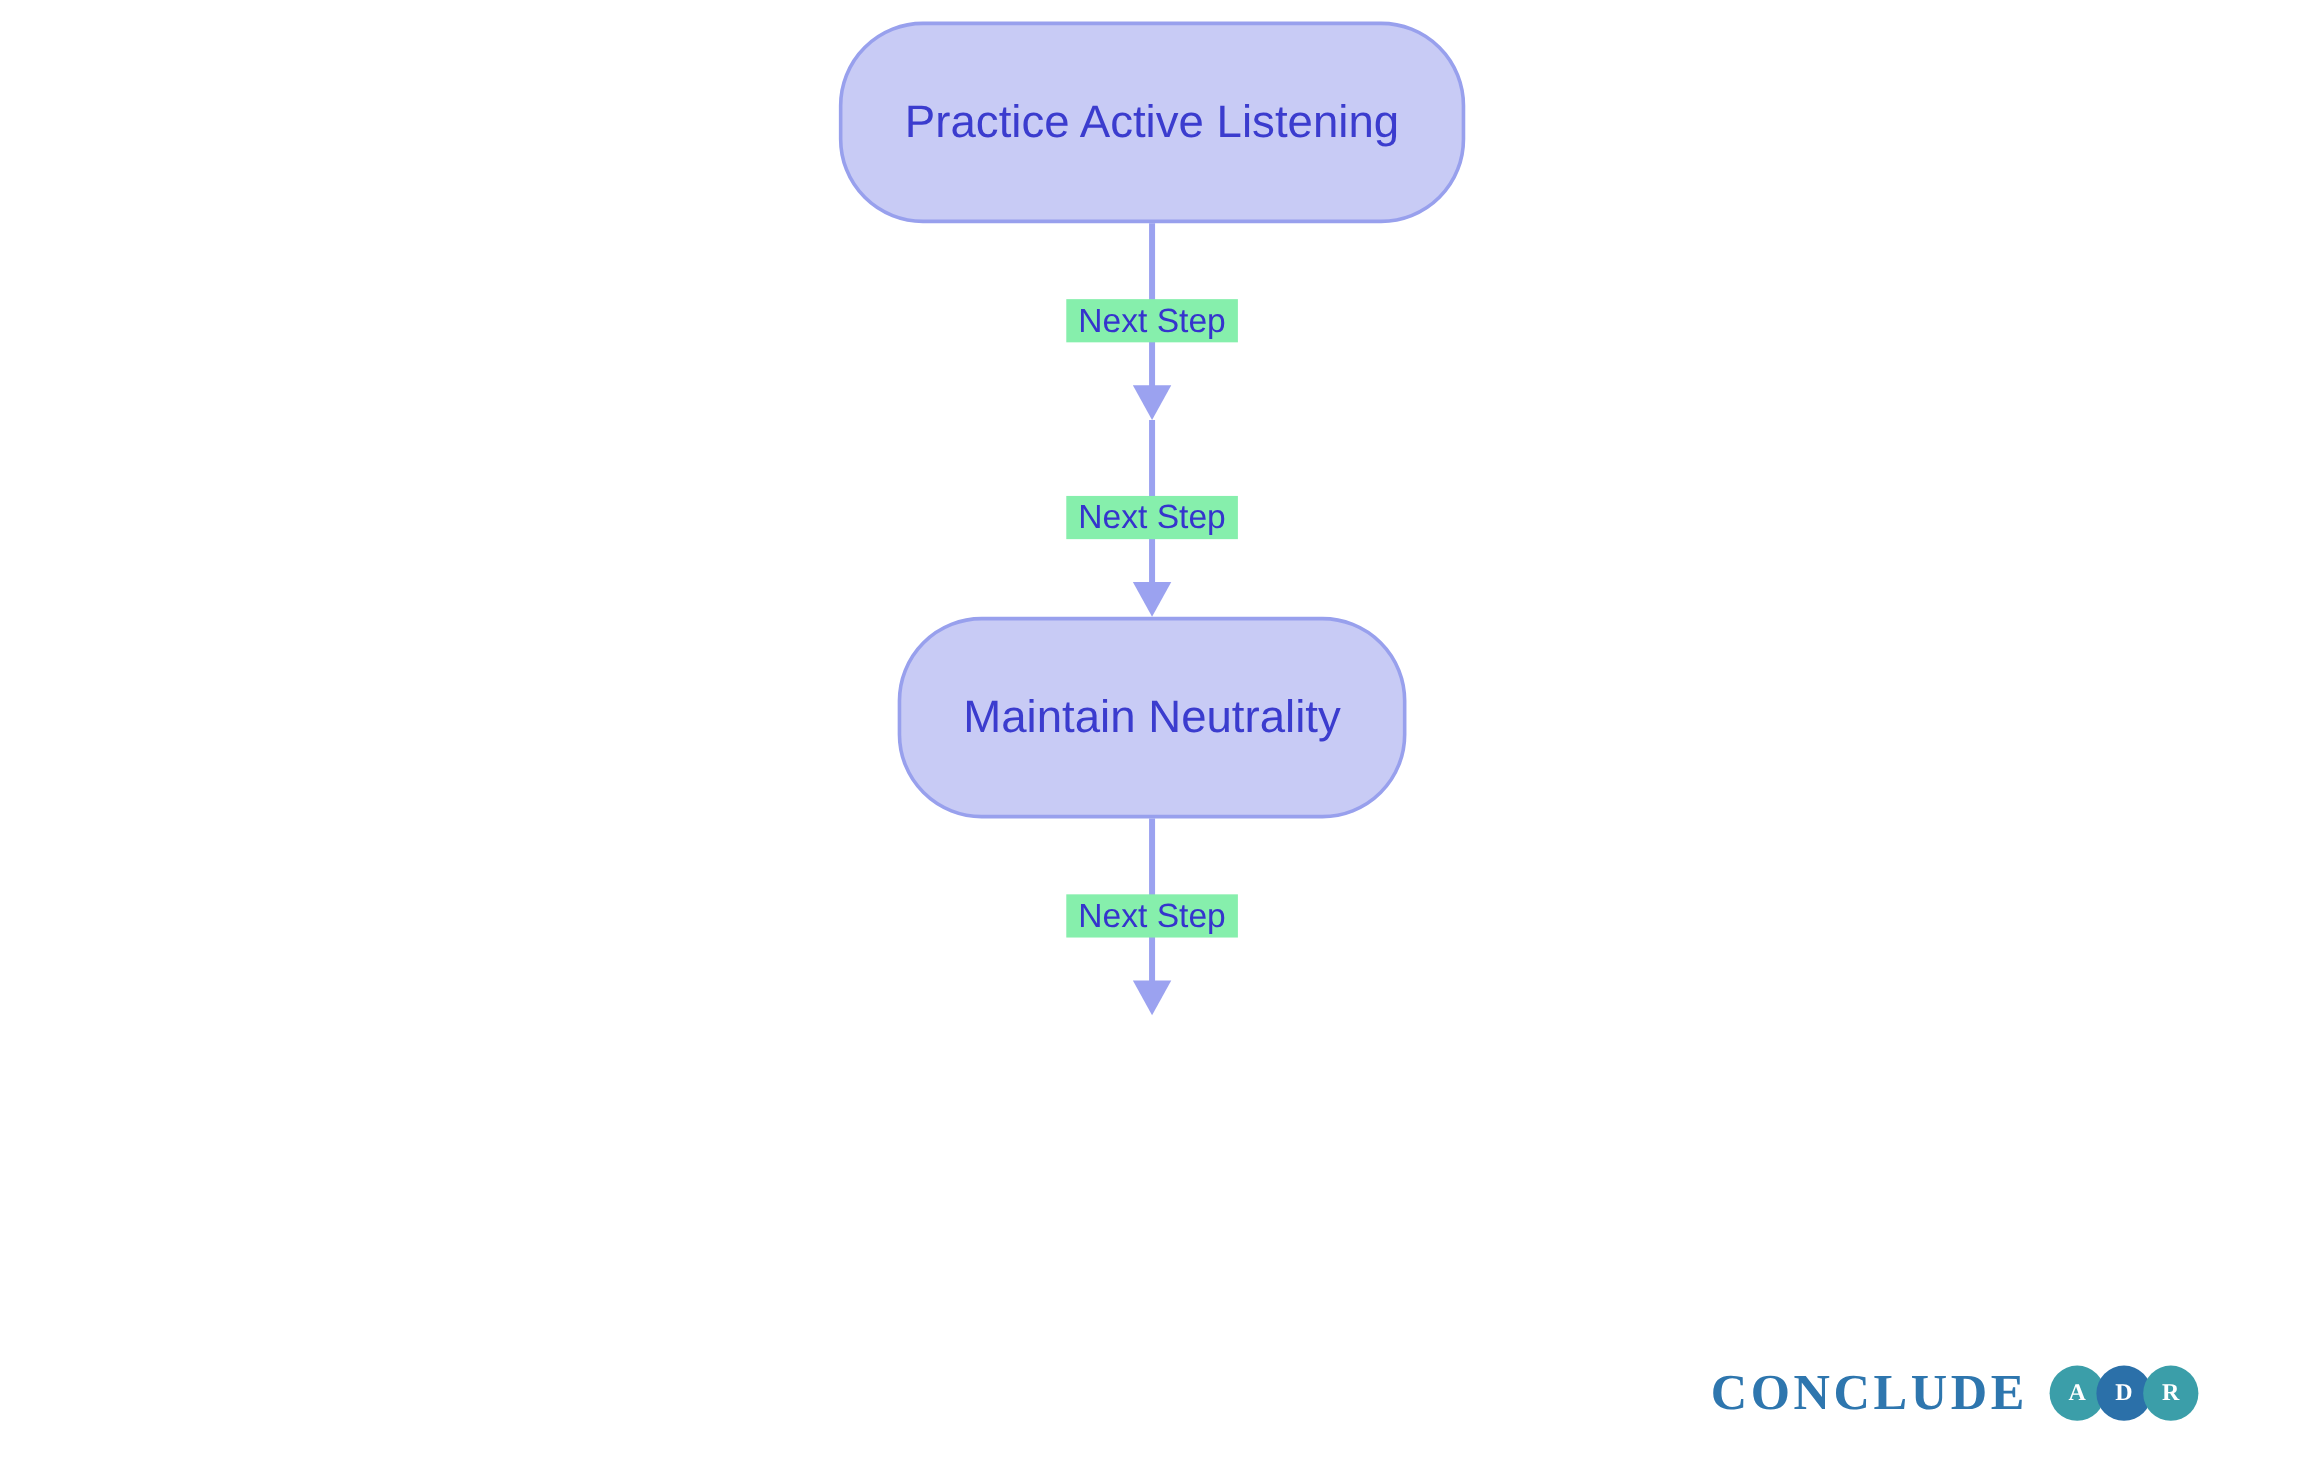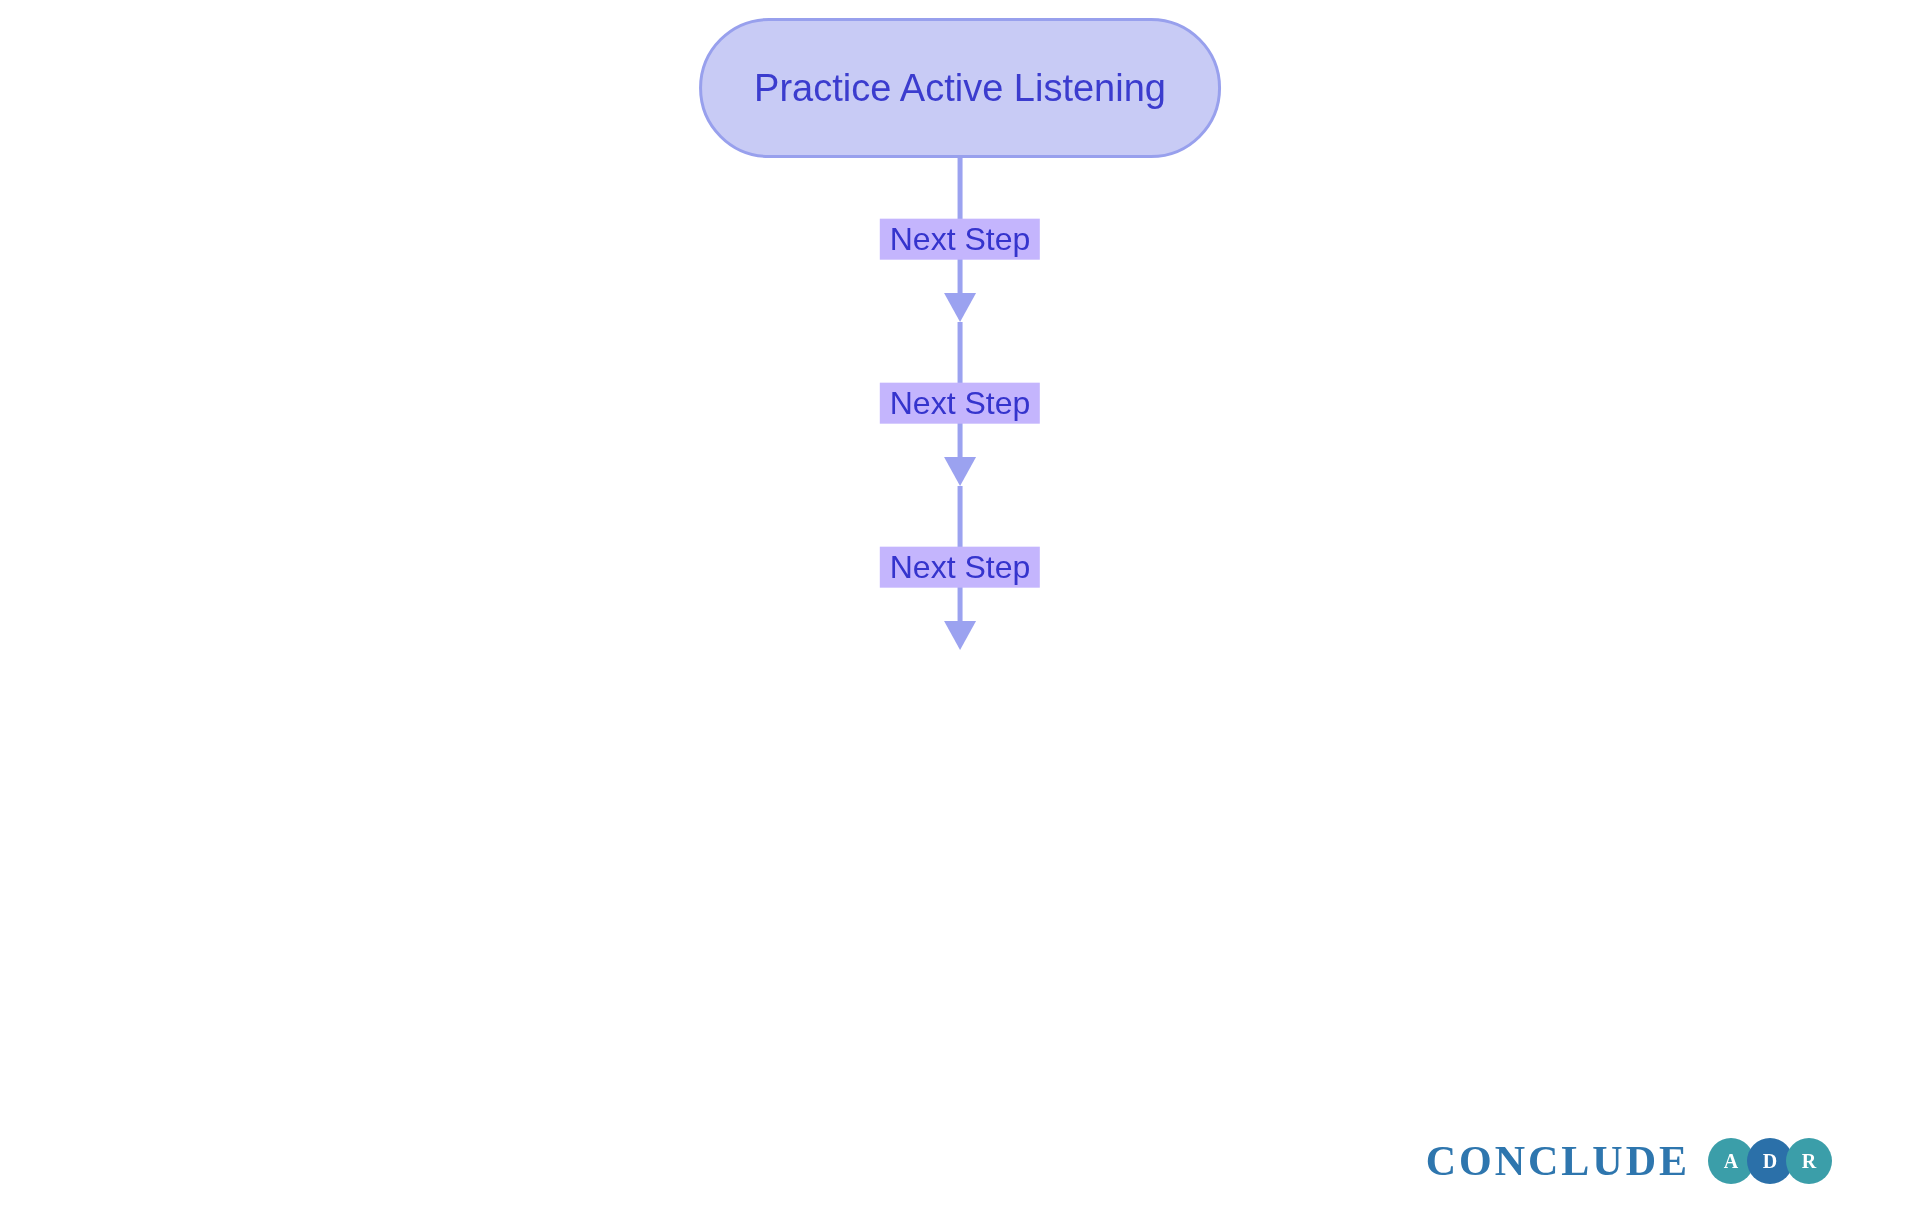--- a/index.html
+++ b/index.html
@@ -17,21 +17,21 @@
   .flow {
     position: absolute;
     top: 18px;
     left: 50%;
     transform: translateX(-50%);
     display: flex;
     flex-direction: column;
     align-items: center;
   }
   .flow-node {
-    height: 140px;
+    height: 168px;
     padding: 0 52px;
     min-width: 380px;
     background: #c8cbf5;
     border: 3px solid #98a0ed;
     border-radius: 70px;
     display: flex;
     align-items: center;
     justify-content: center;
     color: #3b3cce;
     font-size: 38px;
@@ -60,24 +60,24 @@
     height: 0;
     border-left: 16px solid transparent;
     border-right: 16px solid transparent;
     border-top: 29px solid #9ba2f0;
   }
   .connector-label {
     position: absolute;
     left: 50%;
     top: 50%;
     transform: translate(-50%, -52%);
-    background: #c4b5fd;
+    background: #86efac;
     padding: 2px 10px;
     color: #3534cd;
-    font-size: 32px;
+    font-size: 28px;
     white-space: nowrap;
   }
 
   
   .logo {
     position: absolute;
     right: 88px;
     bottom: 30px;
     display: flex;
     align-items: center;
@@ -127,20 +127,23 @@
       <div class="connector-label">Next Step</div>
     </div>
 
 
     <div class="connector">
       <div class="connector-line"></div>
       <div class="connector-head"></div>
       <div class="connector-label">Next Step</div>
     </div>
 
+    <div class="flow-node">
+      <span>Maintain Neutrality</span>
+    </div>
 
     <div class="connector">
       <div class="connector-line"></div>
       <div class="connector-head"></div>
       <div class="connector-label">Next Step</div>
     </div>
 
 
   </div>
 

